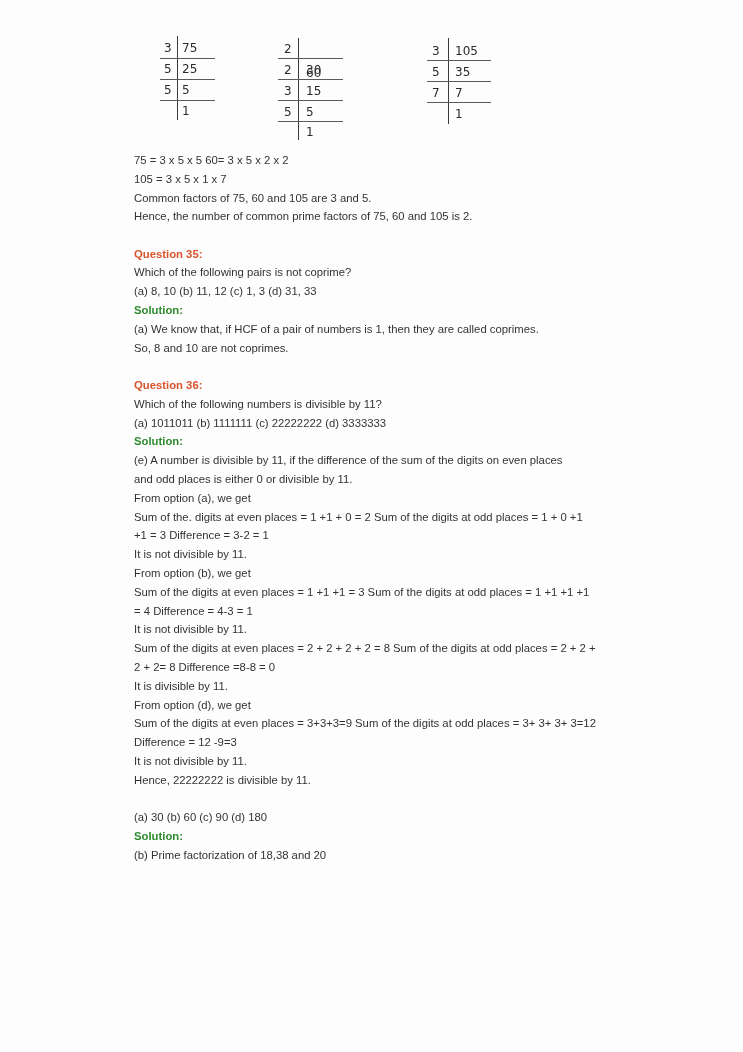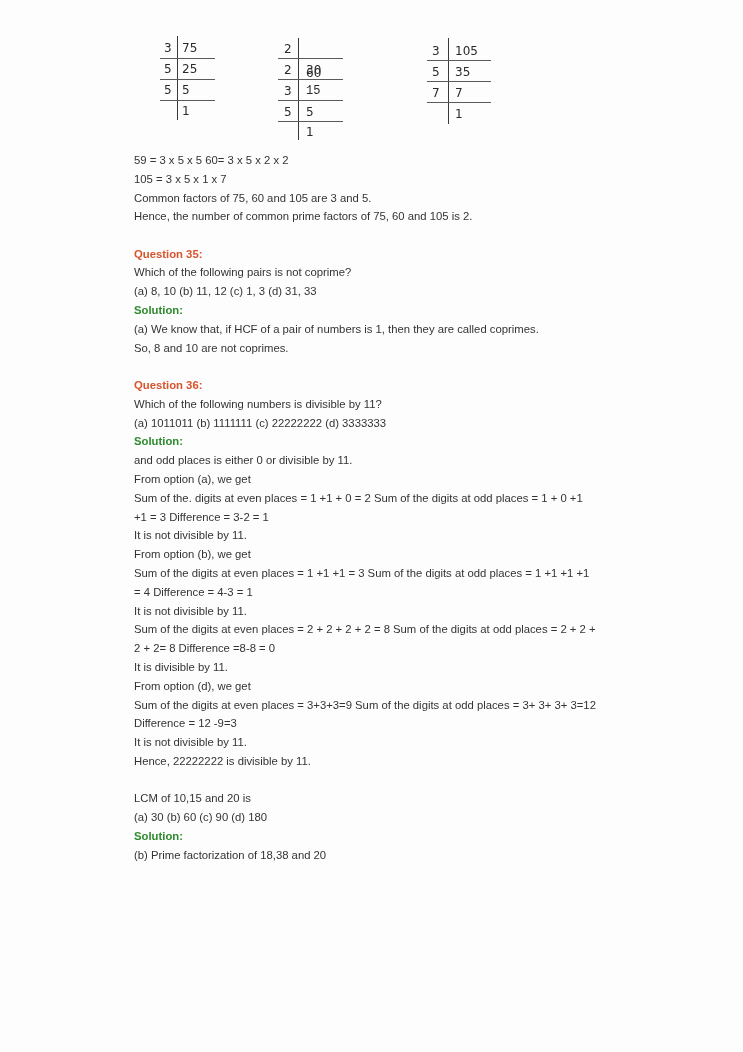--- a/index.html
+++ b/index.html
@@ -90,21 +90,21 @@
     <div class="vline" style="left:20px; top:0; height:102px;"></div>
     <div class="hline" style="left:0; top:20px; width:65px;"></div>
     <div class="hline" style="left:0; top:41px; width:65px;"></div>
     <div class="hline" style="left:0; top:62px; width:65px;"></div>
     <div class="hline" style="left:0; top:83px; width:65px;"></div>
     <span class="num" style="left:6px; top:4px;">2</span>
     <span class="num" style="left:28px; top:16px;margin-top:12px;">60</span>
     <span class="num" style="left:6px; top:25px;">2</span>
     <span class="num" style="left:28px; top:25px;">30</span>
     <span class="num" style="left:6px; top:46px;">3</span>
-    <span class="num" style="left:28px; top:46px;font-family:Liberation Mono, monospace;">15</span>
+    <span class="num" style="left:28px; top:46px;">15</span>
     <span class="num" style="left:6px; top:67px;">5</span>
     <span class="num" style="left:28px; top:67px;">5</span>
     <span class="num" style="left:28px; top:87px;">1</span>
   </div>
 
   <div class="div-table" style="left:427px; top:38px; width:66px; height:86px;">
     <div class="vline" style="left:21px; top:0; height:86px;"></div>
     <div class="hline" style="left:0; top:22px; width:64px;"></div>
     <div class="hline" style="left:0; top:43px; width:64px;"></div>
     <div class="hline" style="left:0; top:64px; width:64px;"></div>
@@ -114,21 +114,21 @@
     <span class="num" style="left:28px; top:27px;">35</span>
     <span class="num" style="left:5px; top:48px;">7</span>
     <span class="num" style="left:28px; top:48px;">7</span>
     <span class="num" style="left:28px; top:69px;">1</span>
   </div>
 </div>
 
 <div class="content">
 
   <section>
-    <p class="line">59 = 3 x 5 x 5 60= 3 x 5 x 2 x 2</p>
+    <p class="line">75 = 3 x 5 x 5 60= 3 x 5 x 2 x 2</p>
     <p class="line">105 = 3 x 5 x 1 x 7</p>
     <p class="line">Common factors of 75, 60 and 105 are 3 and 5.</p>
     <p class="line">Hence, the number of common prime factors of 75, 60 and 105 is 2.</p>
   </section>
 
   <div class="gap"></div>
 
   <section>
     <p class="line q-heading">Question 35:</p>
     <p class="line">Which of the following pairs is not coprime?</p>
@@ -138,20 +138,21 @@
     <p class="line">So, 8 and 10 are not coprimes.</p>
   </section>
 
   <div class="gap"></div>
 
   <section>
     <p class="line q-heading">Question 36:</p>
     <p class="line">Which of the following numbers is divisible by 11?</p>
     <p class="line">(a) 1011011 (b) 1111111 (c) 22222222 (d) 3333333</p>
     <p class="line sol-heading">Solution:</p>
+    <p class="line">(e) A number is divisible by 11, if the difference of the sum of the digits on even places</p>
     <p class="line">and odd places is either 0 or divisible by 11.</p>
     <p class="line">From option (a), we get</p>
     <p class="line">Sum of the. digits at even places = 1 +1 + 0 = 2 Sum of the digits at odd places = 1 + 0 +1</p>
     <p class="line">+1 = 3 Difference = 3-2 = 1</p>
     <p class="line">It is not divisible by 11.</p>
     <p class="line">From option (b), we get</p>
     <p class="line">Sum of the digits at even places = 1 +1 +1 = 3 Sum of the digits at odd places = 1 +1 +1 +1</p>
     <p class="line">= 4 Difference = 4-3 = 1</p>
     <p class="line">It is not divisible by 11.</p>
     <p class="line">Sum of the digits at even places = 2 + 2 + 2 + 2 = 8 Sum of the digits at odd places = 2 + 2 +</p>
@@ -160,18 +161,17 @@
     <p class="line">From option (d), we get</p>
     <p class="line">Sum of the digits at even places = 3+3+3=9 Sum of the digits at odd places = 3+ 3+ 3+ 3=12</p>
     <p class="line">Difference = 12 -9=3</p>
     <p class="line">It is not divisible by 11.</p>
     <p class="line">Hence, 22222222 is divisible by 11.</p>
   </section>
 
   <div class="gap"></div>
 
   <section>
-    <p class="line">LCM of 10,15 and 20 is</p>
     <p class="line">(a) 30 (b) 60 (c) 90 (d) 180</p>
     <p class="line sol-heading">Solution:</p>
     <p class="line">(b) Prime factorization of 18,38 and 20</p>
   </section>
 </div>
 
 </body></html>

